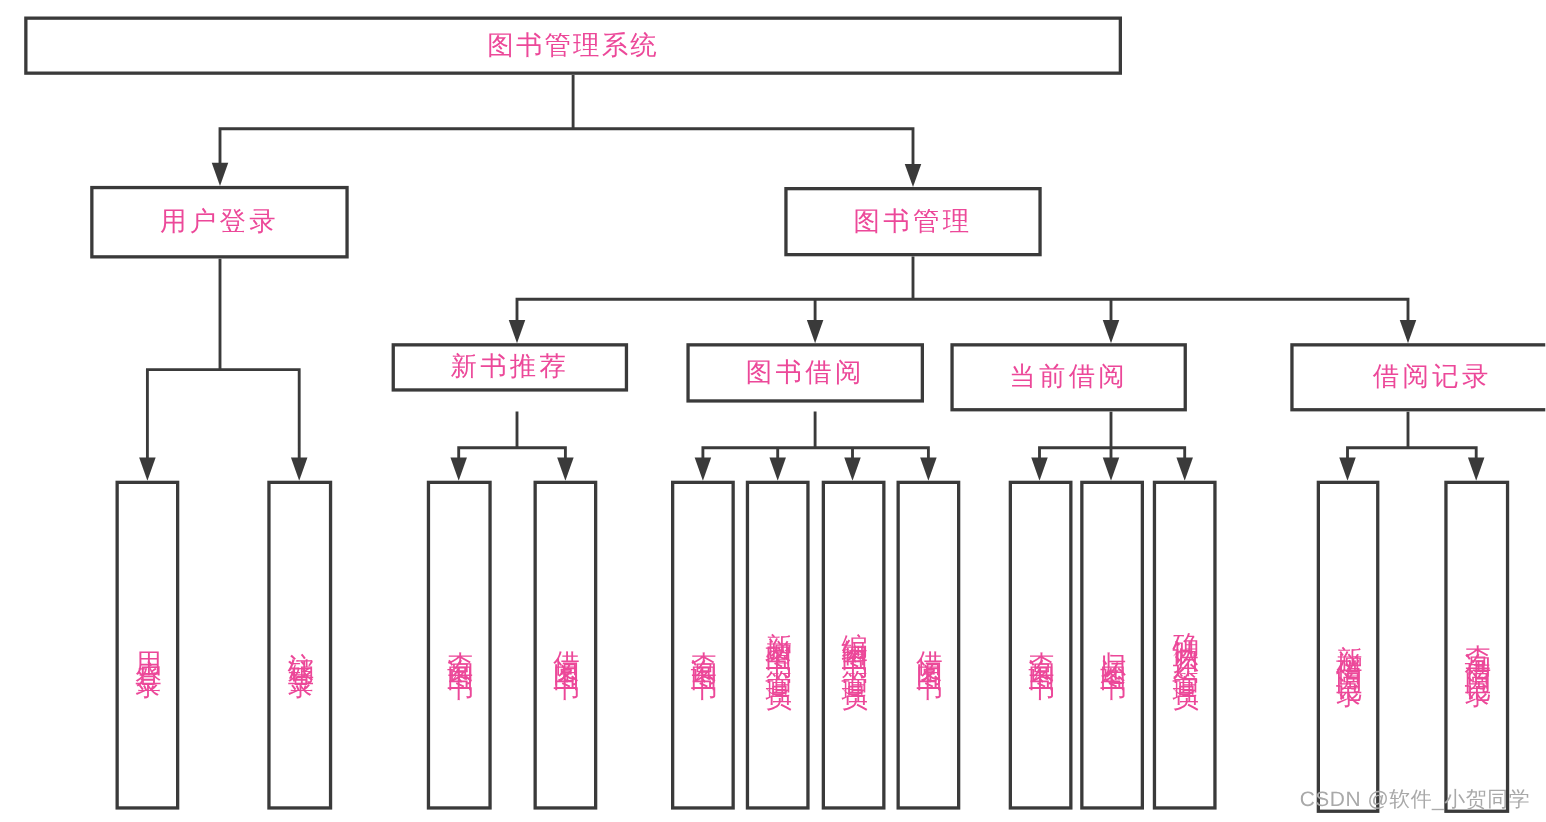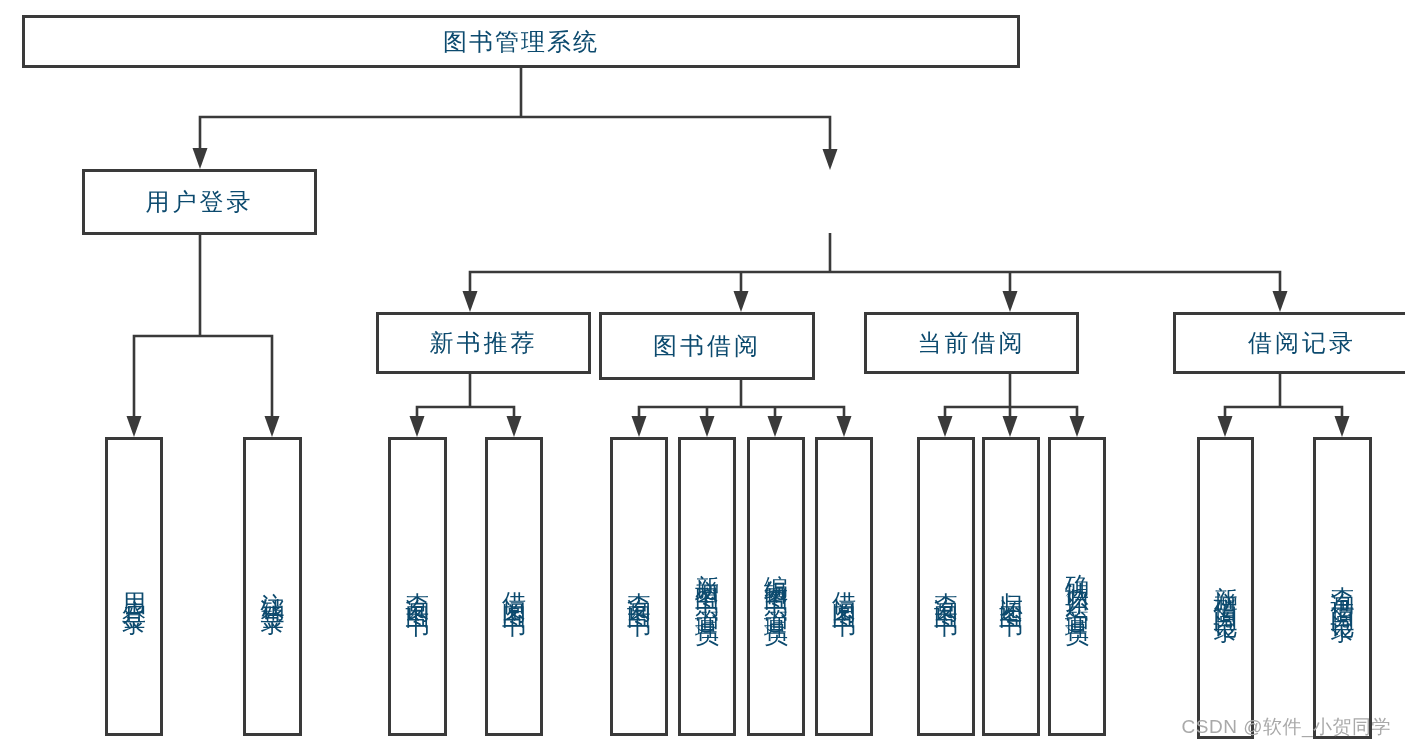--- a/index.html
+++ b/index.html
@@ -9,21 +9,21 @@
     background:#ffffff;
     font-family:"Liberation Sans", sans-serif;
     overflow:hidden;
   }
   .connectors{position:absolute;left:0;top:0;pointer-events:none;}
   .box{
     position:absolute;
     box-sizing:border-box;
     border:3px solid #3a3a3a;
     background:#ffffff;
-    color:#0c4a6e;
+    color:#ec4899;
     display:flex;
     align-items:center;
     justify-content:center;
     text-align:center;
     line-height:1.25;
   }
   .h{font-size:24px;letter-spacing:3px;white-space:nowrap;}
   .root{font-size:24px;letter-spacing:2px;}
   .v{
     writing-mode:vertical-rl;
@@ -116,23 +116,24 @@
       <polygon points="1069.5,416 1084.5,416 1077,437"></polygon>
 
       <polygon points="1217.5,416 1232.5,416 1225,437"></polygon>
       <polygon points="1334.5,416 1349.5,416 1342,437"></polygon>
     </g>
   </svg>
 
   <div class="box h root" style="left:22px;top:15px;width:998px;height:53px">图书管理系统</div>
 
   <div class="box h" style="left:82px;top:169px;width:235px;height:66px">用户登录</div>
+  <div class="box h" style="left:713px;top:170px;width:234px;height:63px">图书管理</div>
 
-  <div class="box h" style="left:376px;top:312px;width:215px;height:62px">新书推荐</div>
-  <div class="box h" style="left:599px;top:312px;width:216px;height:68px">图书借阅</div>
+  <div class="box h" style="left:356px;top:312px;width:215px;height:44px">新书推荐</div>
+  <div class="box h" style="left:624px;top:312px;width:216px;height:54px">图书借阅</div>
   <div class="box h" style="left:864px;top:312px;width:215px;height:62px">当前借阅</div>
   <div class="box h" style="left:1173px;top:312px;width:258px;height:62px">借阅记录</div>
 
   <div class="box v" style="left:105px;top:437px;width:58px;height:299px">用户登录</div>
   <div class="box v" style="left:243px;top:437px;width:59px;height:299px">注销登录</div>
 
   <div class="box v" style="left:388px;top:437px;width:59px;height:299px">查询图书</div>
   <div class="box v" style="left:485px;top:437px;width:58px;height:299px">借阅图书</div>
 
   <div class="box v" style="left:610px;top:437px;width:58px;height:299px">查询图书</div>

